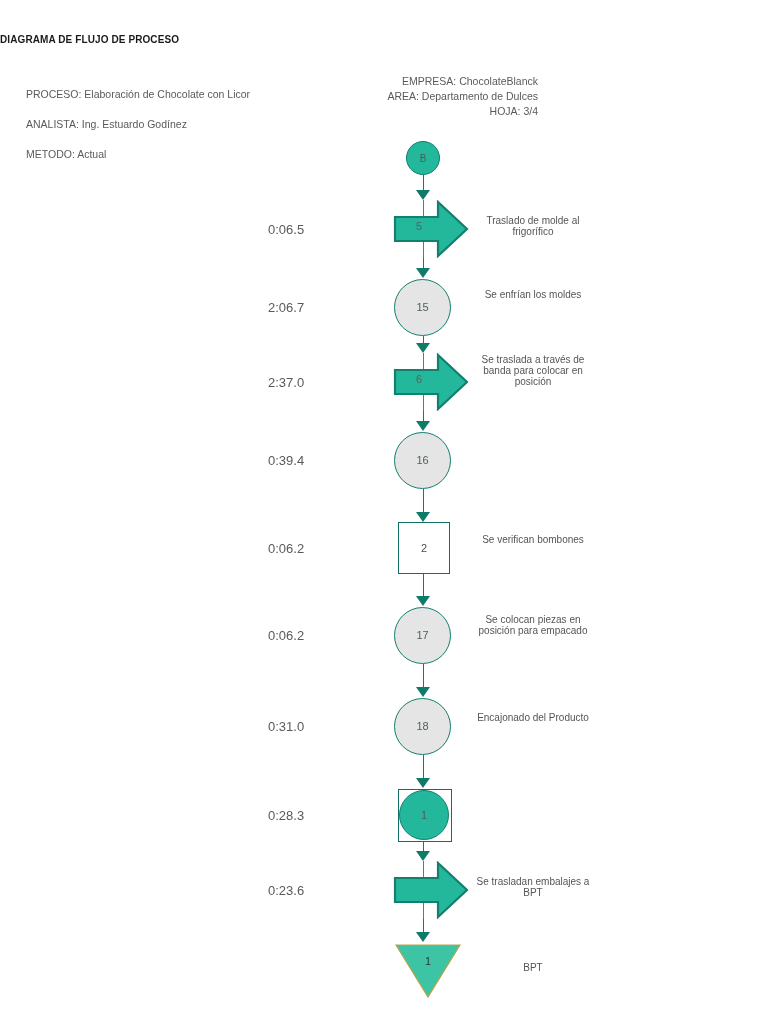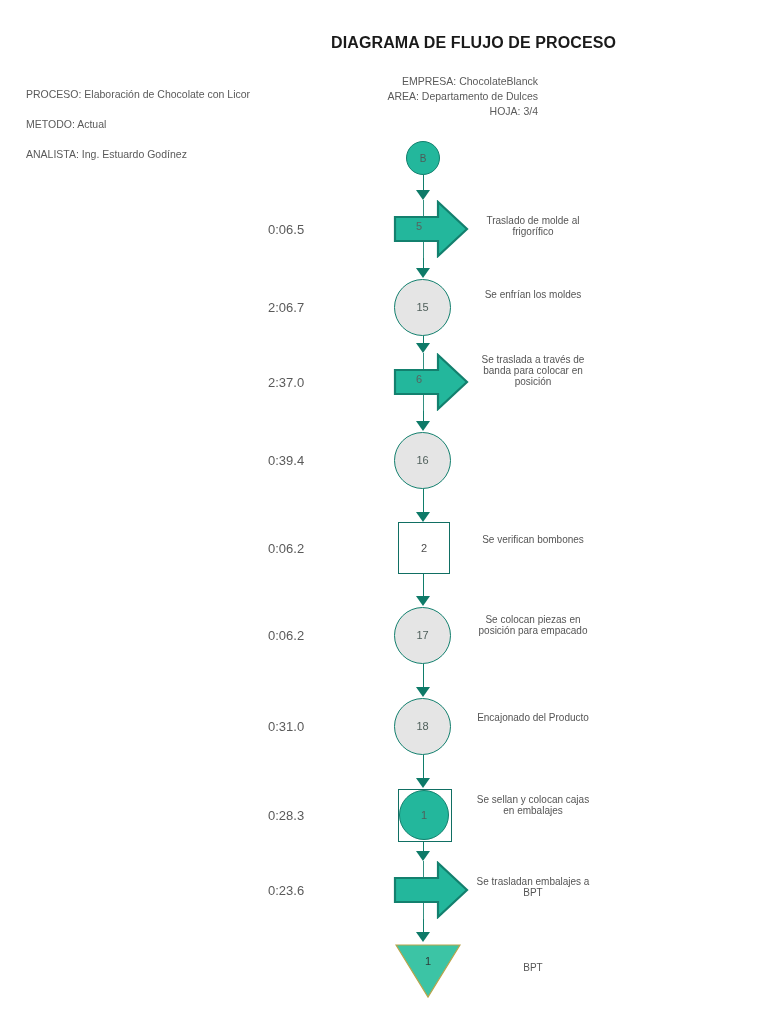--- a/index.html
+++ b/index.html
@@ -16,22 +16,22 @@
     color: #555555;
     overflow: hidden;
   }
 
   
   #doc-title {
     position: absolute;
     top: 34px;
     left: 0;
     width: 616px;
-    text-align: right;
-    font-size: 16px;
+    text-align: left;
+    font-size: 10px;
     font-weight: bold;
     color: #1a1a1a;
     letter-spacing: 0.1px;
   }
   #header-left {
     position: absolute;
     top: 72px;
     left: 26px;
     font-size: 10.5px;
     line-height: 15px;
@@ -219,22 +219,22 @@
     color: #2e3a38;
   }
 </style>
 </head>
 <body>
 
 <div id="doc-title">DIAGRAMA DE FLUJO DE PROCESO</div>
 
 <div id="header-left">
   <div>PROCESO: Elaboración de Chocolate con Licor</div>
+  <div>ANALISTA: Ing. Estuardo Godínez</div>
   <div>METODO: Actual</div>
-  <div>ANALISTA: Ing. Estuardo Godínez</div>
 </div>
 
 <div id="header-right">
   <div>EMPRESA:  ChocolateBlanck</div>
   <div>AREA: Departamento de Dulces</div>
   <div>HOJA: 3/4</div>
 </div>
 
 <div id="flow">
     <div class="conn" style="top: 175px; height: 23px; background: rgb(15, 125, 107);"></div>
@@ -307,21 +307,20 @@
     </div>
     <div class="time-cell" style="top: 719px;">0:31.0</div>
     <div class="desc-cell" style="top: 711.5px;">Encajonado del Producto</div>
     <div class="sym-wrap" style="top: 815px;">
       <div class="combo" style="top: -26.5px;">
         <div class="combo-square"></div>
         <div class="combo-circle">1</div>
       </div>
     </div>
     <div class="time-cell" style="top: 808px;">0:28.3</div>
-    <div class="desc-cell" style="top: 793.75px;">Se sellan y colocan cajas en embalajes</div>
     <div class="sym-wrap" style="top: 890px;">
       <div class="transport" style="top: -29px;">
         <svg width="78" height="58" viewBox="0 0 78 58">
           <path d="M2 17 L45 17 L45 2 L74 29 L45 56 L45 41 L2 41 Z" fill="#23b79c" stroke="#13806e" stroke-width="2.2" stroke-linejoin="miter"></path>
         </svg>
       </div>
     </div>
     <div class="time-cell" style="top: 883px;">0:23.6</div>
     <div class="desc-cell" style="top: 875.5px;">Se trasladan embalajes a BPT</div>
     <div class="sym-wrap" style="top: 970px;">

